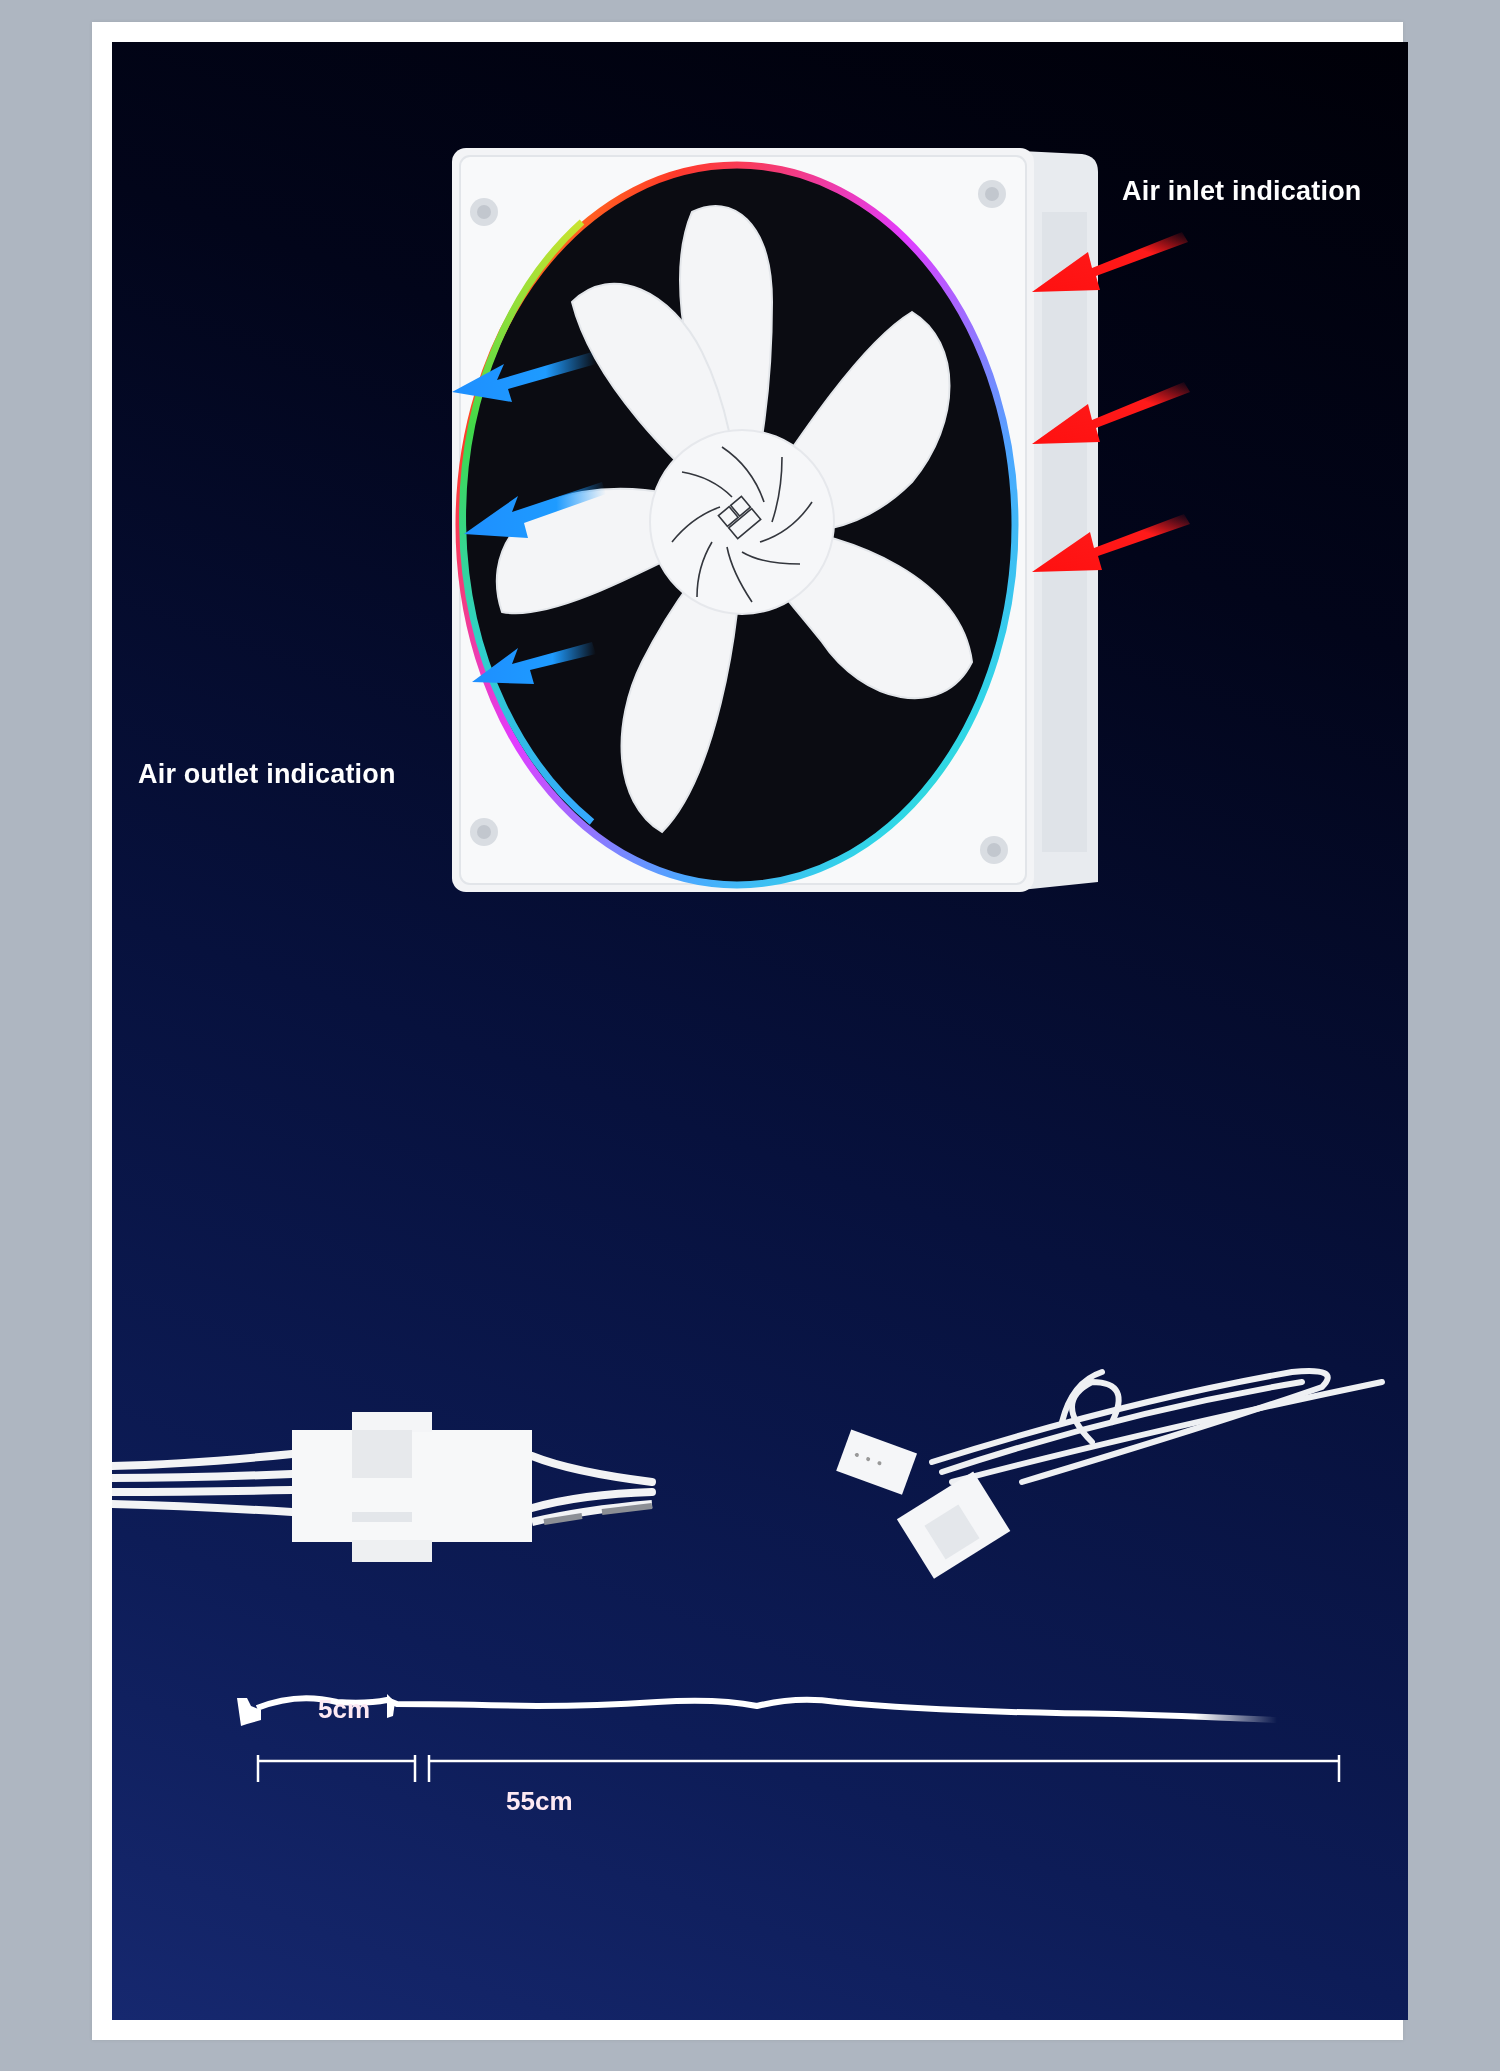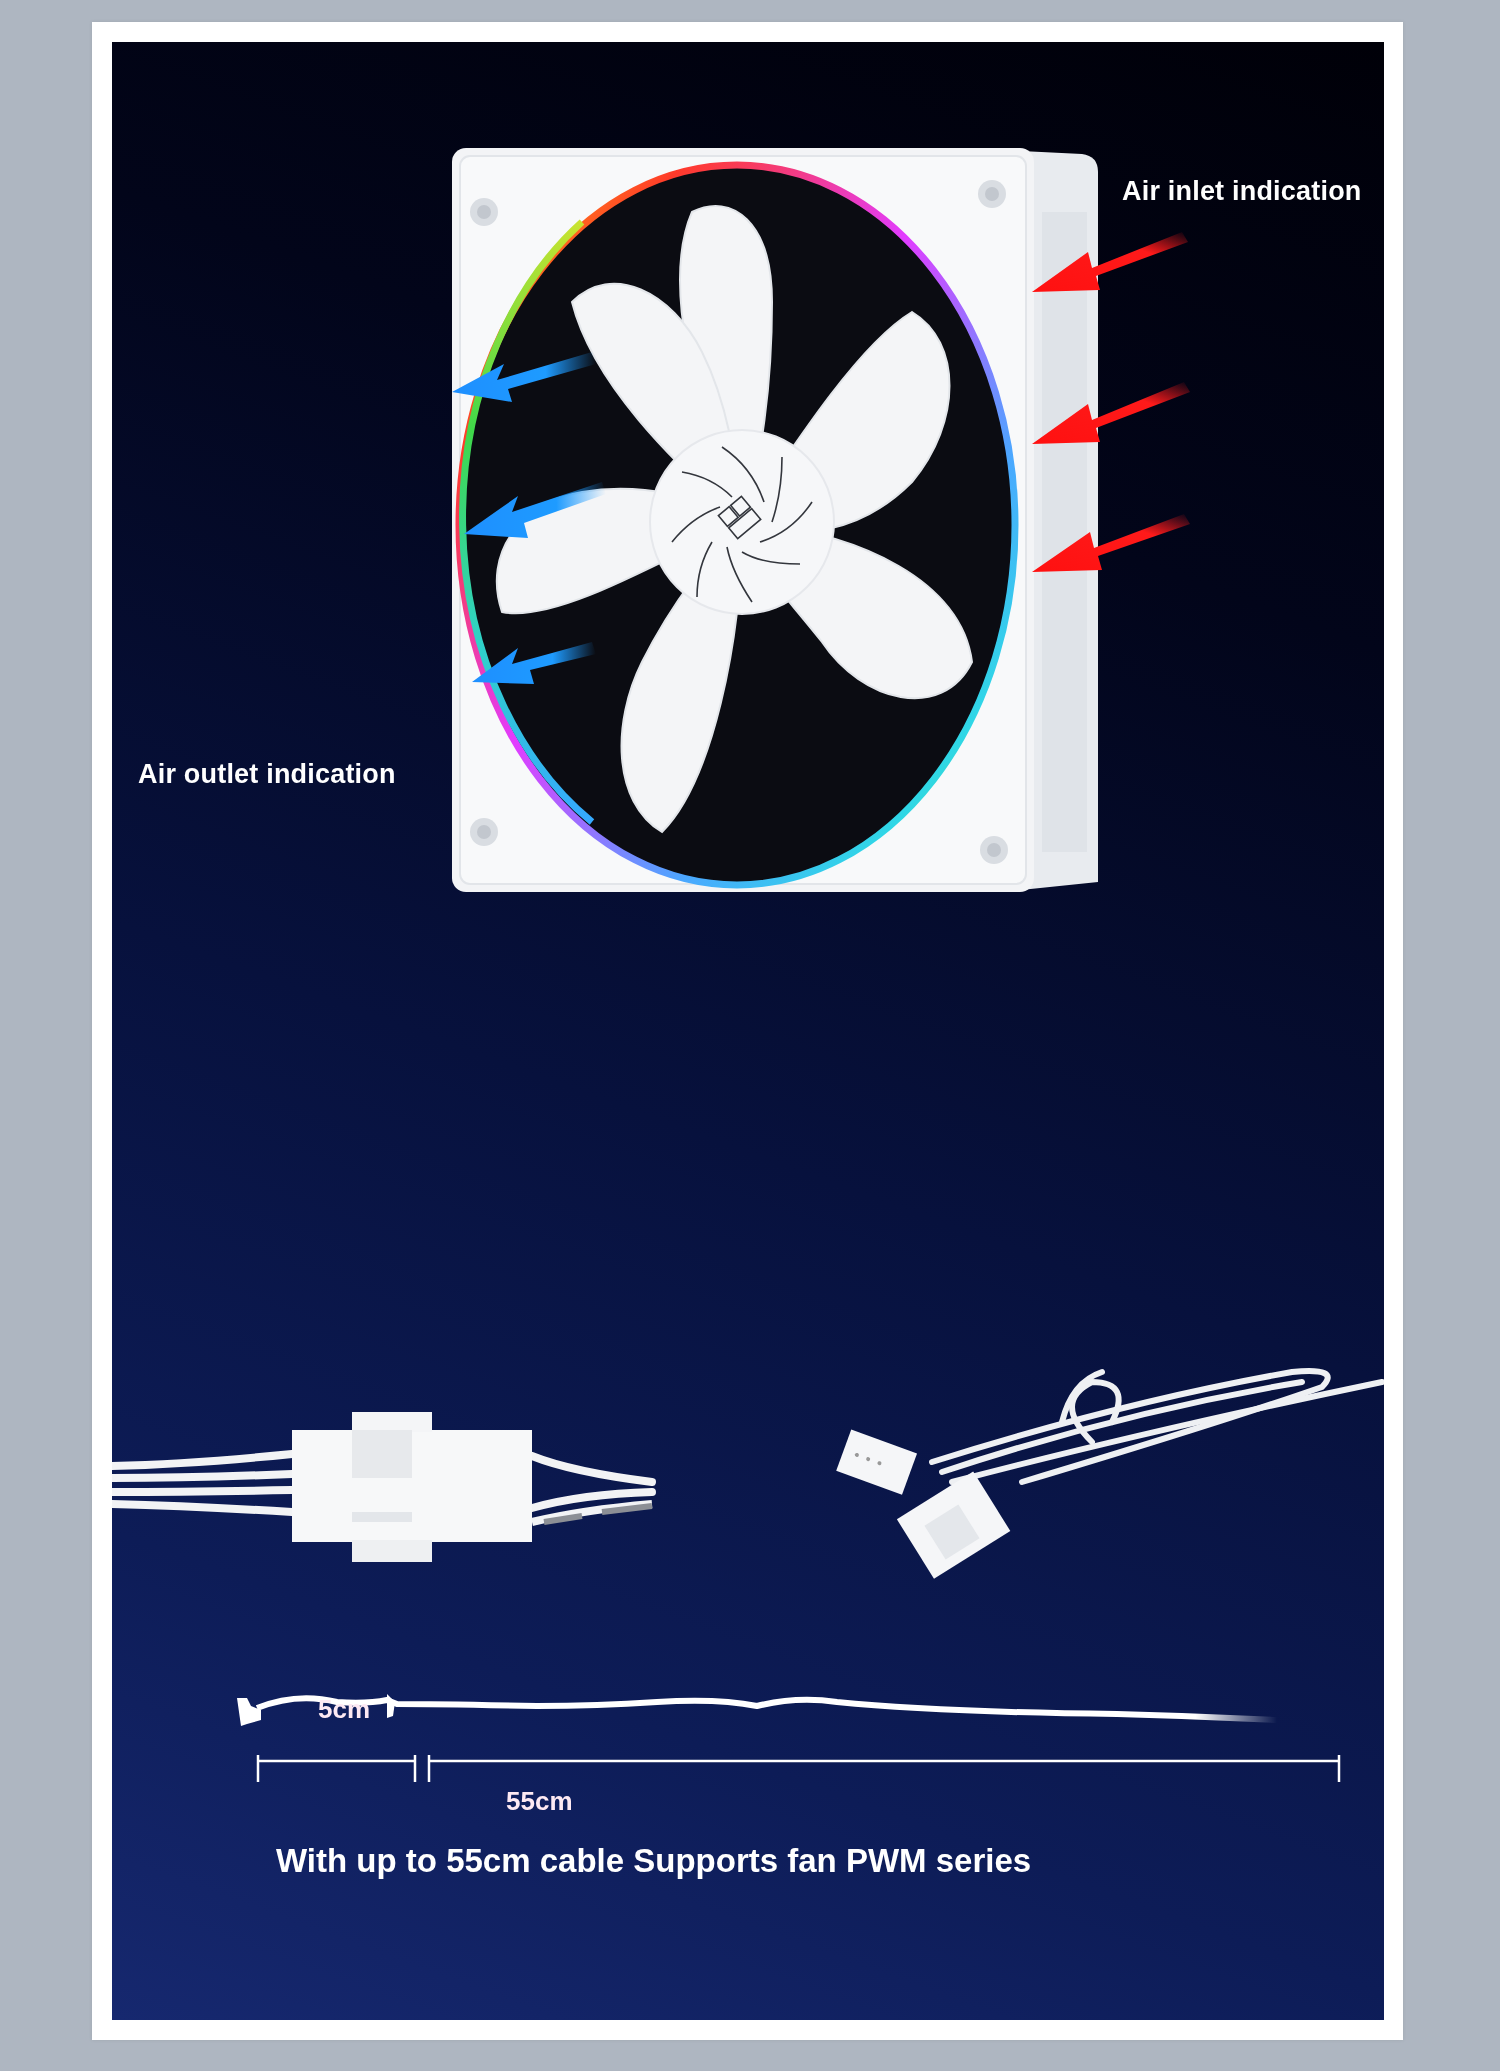--- a/index.html
+++ b/index.html
@@ -17,20 +17,21 @@
       background: #ffffff;
       box-shadow: 0 0 4px rgba(0,0,0,0.08);
     }
     .panel {
       position: absolute;
       left: 20px; top: 20px;
       width: 1272px; height: 1978px;
       background:
         linear-gradient(200deg, #000008 0%, #02051a 25%, #07113d 55%, #0d1c57 80%, #16286f 100%);
       overflow: hidden;
+      padding-left: 24px;
     }
     .label {
       position: absolute;
       color: #ffffff;
       font-weight: bold;
       font-size: 27px;
       letter-spacing: 0.2px;
       white-space: nowrap;
     }
     .inlet-label { left: 1010px; top: 134px; }
@@ -217,17 +218,16 @@
         <line x1="173" y1="3" x2="173" y2="30"></line>
         <line x1="187" y1="3" x2="187" y2="30"></line>
         <line x1="187" y1="9" x2="1097" y2="9"></line>
         <line x1="1097" y1="3" x2="1097" y2="30"></line>
       </g>
     </svg>
     <div class="measure-label" style="left:206px; top:1652px;text-align:center;">5cm</div>
     <div class="measure-label" style="left:394px; top:1744px;">55cm</div>
 
     <div class="caption">
-      <span>With up to 55cm cable Supports fan PWM series</span>
     </div>
 
   </div>
 </div>
 
 </body></html>

